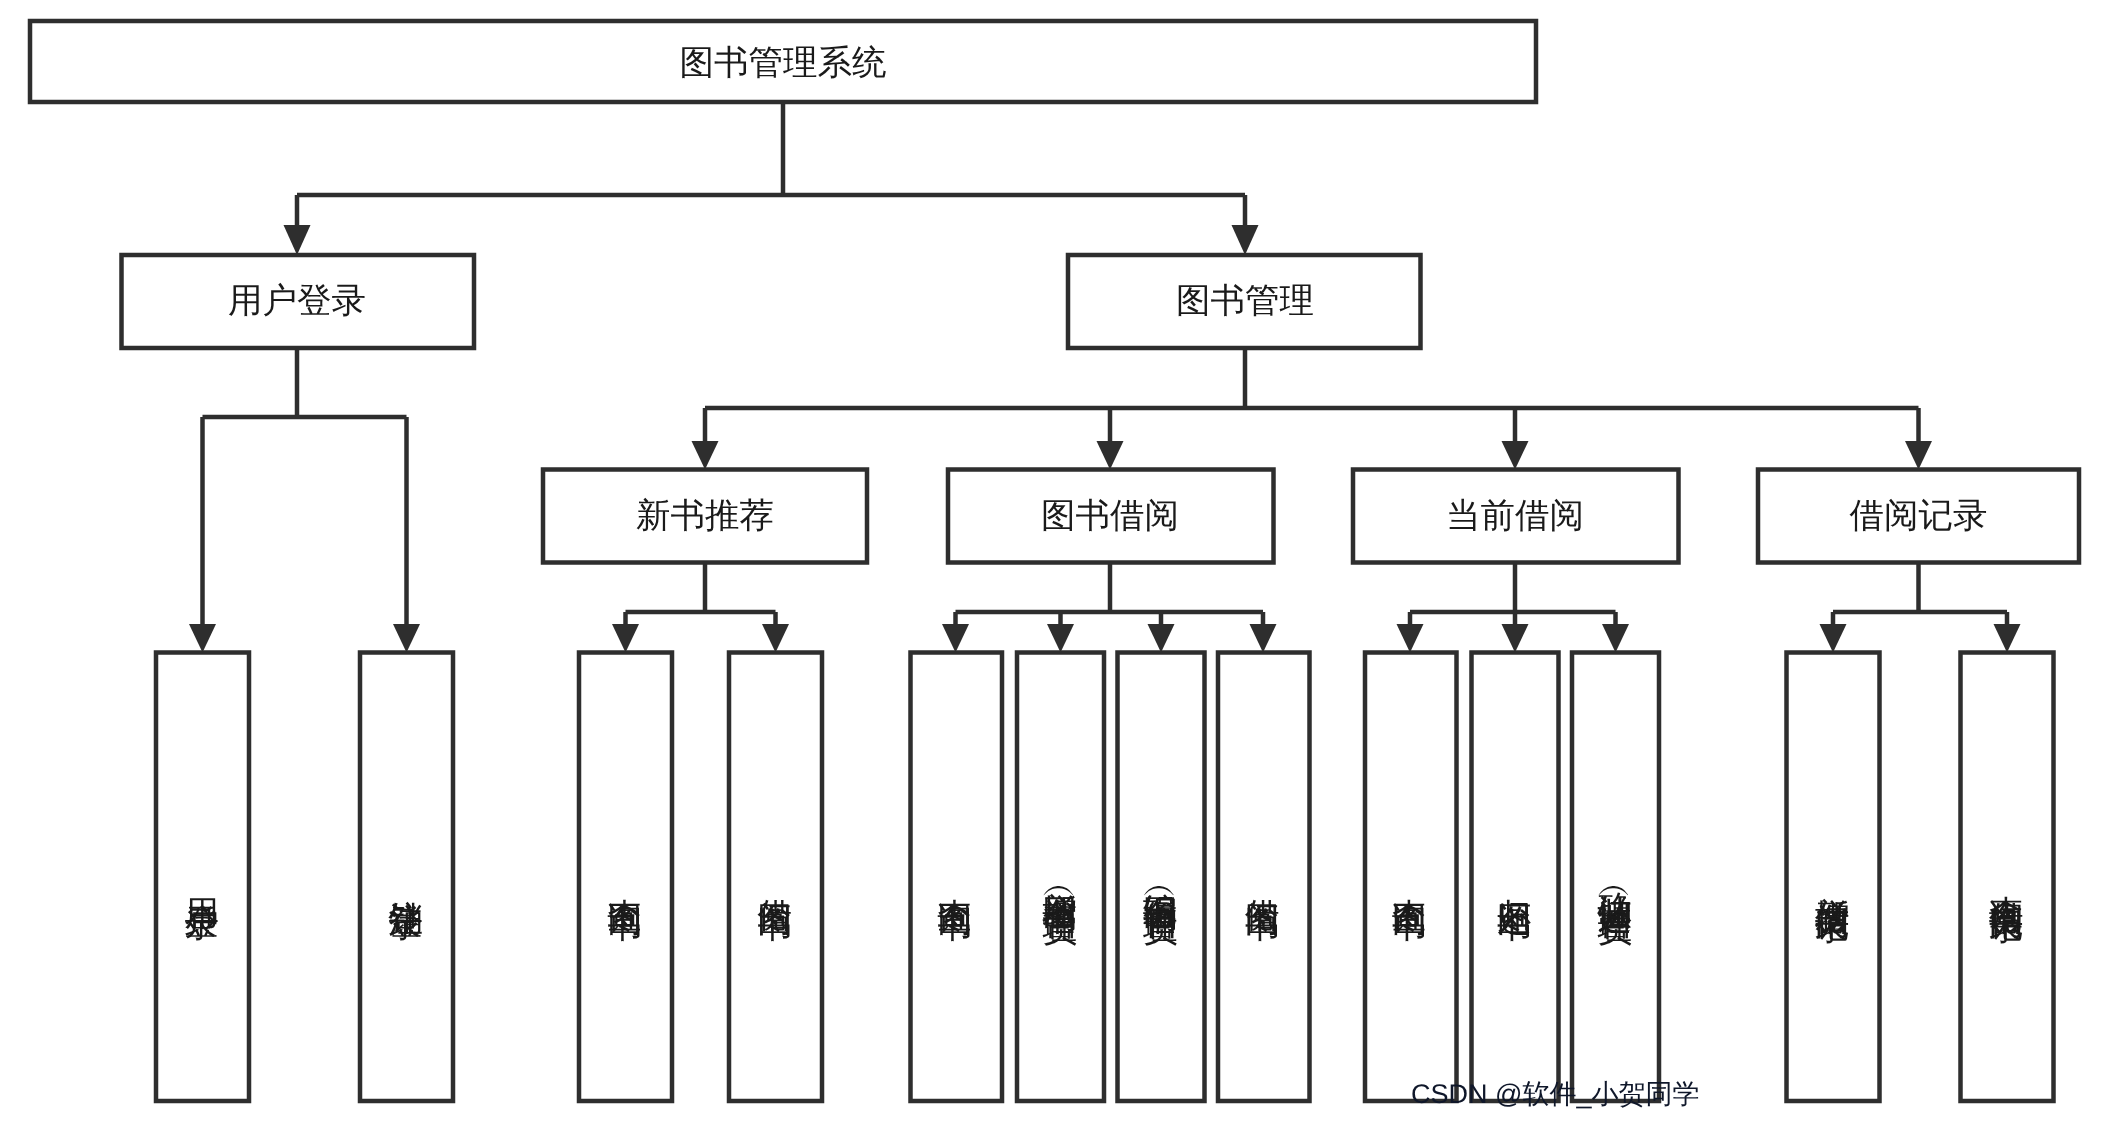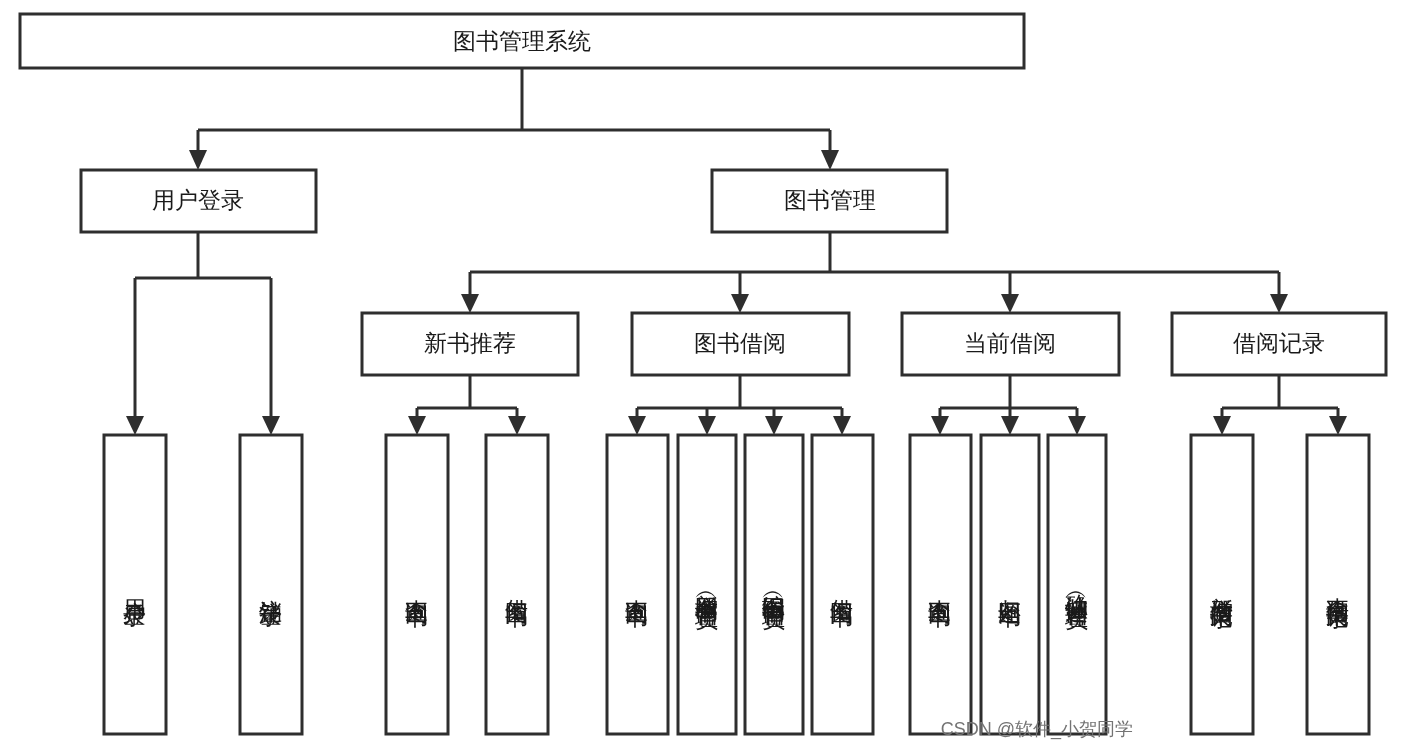--- a/index.html
+++ b/index.html
@@ -55,21 +55,21 @@
     text-orientation: upright;
     text-anchor: middle;
     letter-spacing: 2px;
   }
   .watermark {
     position: absolute;
     right: 12px;
     bottom: 6px;
     font-family: "Liberation Sans", "DejaVu Sans", sans-serif;
     font-size: 18px;
-    color: #737373;
+    color: #0f172a;
     white-space: nowrap;
     pointer-events: none;
   }
 </style>
 </head>
 <body>
 
 <div id="diagram-root">
 
   <svg class="flow" viewBox="0 0 1405 747" xmlns="http://www.w3.org/2000/svg">

